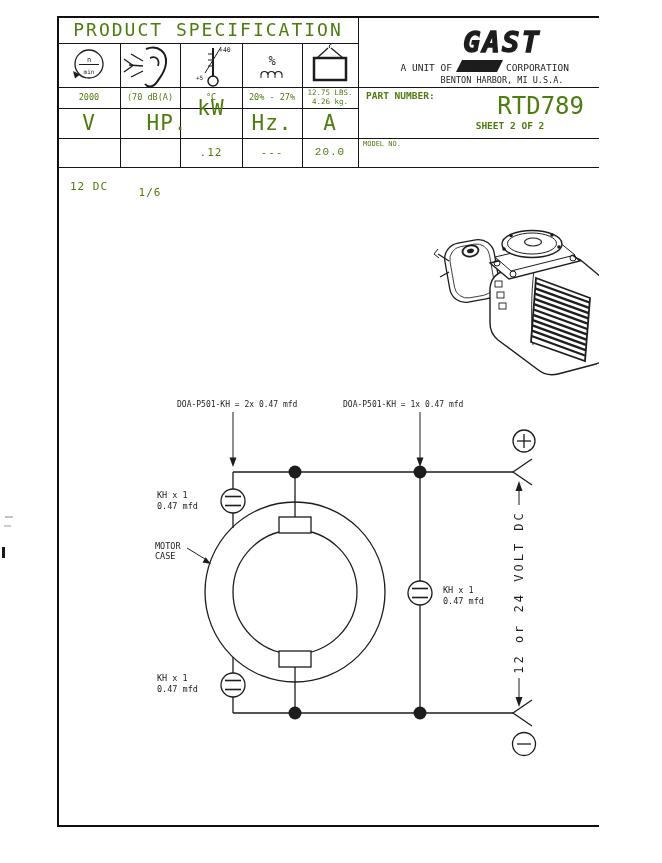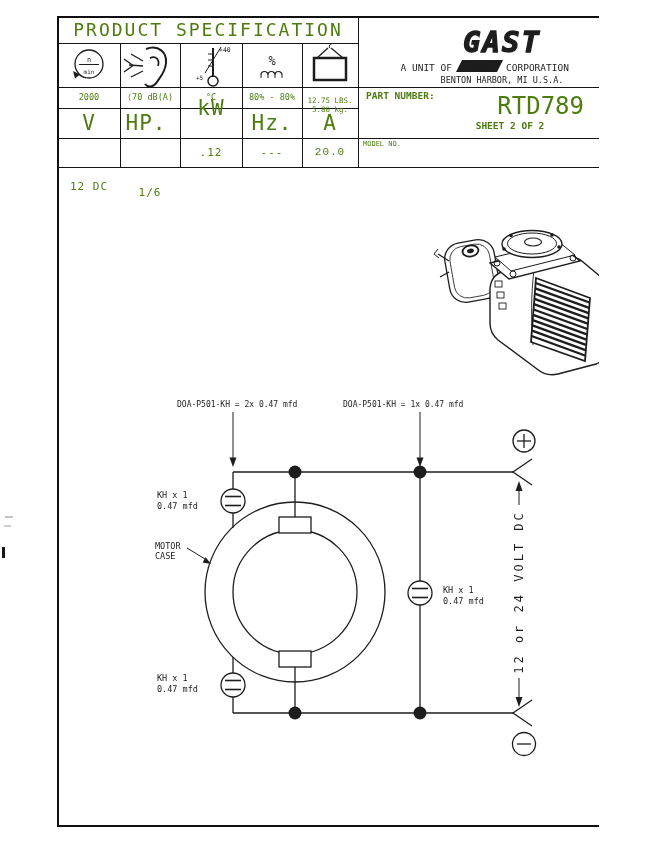--- a/index.html
+++ b/index.html
@@ -5,21 +5,21 @@
   html,body{margin:0;padding:0;background:#ffffff;}
   .page{position:relative;width:599px;height:863px;background:#ffffff;overflow:hidden;
         font-family:"DejaVu Sans Mono", monospace;color:#4d7c0f;}
   .abs{position:absolute;}
   .hl{position:absolute;height:1.5px;background:#151515;}
   .vl{position:absolute;width:1.5px;background:#151515;}
   .sheet-border{position:absolute;left:57px;top:16px;width:585px;height:807px;border:2px solid #101010;}
   .cell{position:absolute;text-align:center;white-space:nowrap;}
   .title{font-size:18px;letter-spacing:2px;}
   .rating{font-size:8.5px;}
-  .rating2{font-size:7.5px;line-height:8.5px;padding-top:10px;}
+  .rating2{font-size:7.5px;line-height:8.5px;padding-top:2px;}
   .unit{font-size:21px;letter-spacing:1px;}
   .val{font-size:11px;letter-spacing:1px;}
   .small-label{font-size:9.5px;font-weight:bold;}
   .tiny-label{font-size:7px;}
   .big{font-size:24px;}
   svg text{font-family:"DejaVu Sans Mono", monospace;fill:#1d1d1d;}
 </style>
 </head>
 <body>
 
@@ -37,28 +37,28 @@
   <div class="vl" style="left:241.5px;top:43px;height:124px;"></div>
   <div class="vl" style="left:301.5px;top:43px;height:124px;"></div>
   <div class="vl" style="left:357.5px;top:17px;height:150px;"></div>
   <div class="vl" style="left:600.5px;top:87px;height:51px;"></div>
 
   <div class="cell title" style="left:58px;top:17px;width:300px;line-height:26px;">PRODUCT SPECIFICATION</div>
 
   <div class="cell rating" style="left:58px;top:88px;width:62px;line-height:19px;">2000</div>
   <div class="cell rating" style="left:120px;top:88px;width:60px;line-height:19px;">⟨70 dB(A)</div>
   <div class="cell rating" style="left:180px;top:88px;width:62px;line-height:19px;">°C</div>
-  <div class="cell rating" style="left:242px;top:88px;width:60px;line-height:19px;">80% - 80%</div>
+  <div class="cell rating" style="left:242px;top:88px;width:60px;line-height:19px;">20% - 27%</div>
   <div class="cell rating2" style="left:302px;top:87px;width:56px;">
     <div>12.75 LBS.</div>
-    <div>5.80 kg.</div>
+    <div>4.26 kg.</div>
   </div>
 
   <div class="cell unit" style="left:58px;top:109px;width:62px;line-height:28px;">V</div>
-  <div class="cell unit" style="left:116px;top:109px;width:60px;line-height:28px;">HP.</div>
+  <div class="cell unit" style="left:137px;top:109px;width:60px;line-height:28px;">HP.</div>
   <div class="cell unit" style="left:180px;top:94px;width:62px;line-height:28px;">kW</div>
   <div class="cell unit" style="left:242px;top:109px;width:60px;line-height:28px;">Hz.</div>
   <div class="cell unit" style="left:302px;top:109px;width:56px;line-height:28px;">A</div>
 
   <div class="cell val" style="left:58px;top:139px;width:62px;line-height:27px;margin-top:34px;">12 DC</div>
   <div class="cell val" style="left:120px;top:139px;width:60px;line-height:27px;margin-top:40px;">1/6</div>
   <div class="cell val" style="left:180px;top:139px;width:62px;line-height:27px;">.12</div>
   <div class="cell val" style="left:242px;top:139px;width:60px;line-height:27px;">---</div>
   <div class="cell val" style="left:302px;top:139px;width:56px;line-height:27px;font-family:Liberation Mono, monospace;">20.0</div>
 

